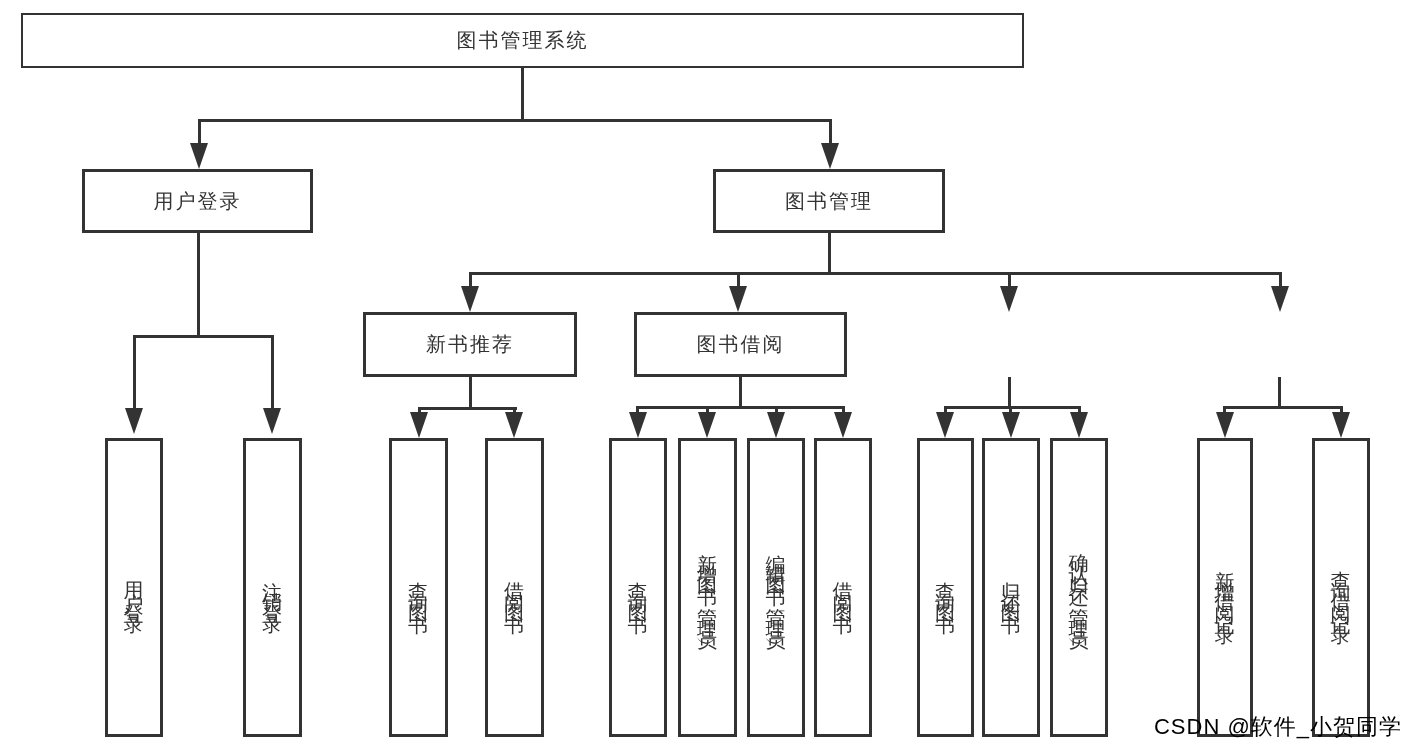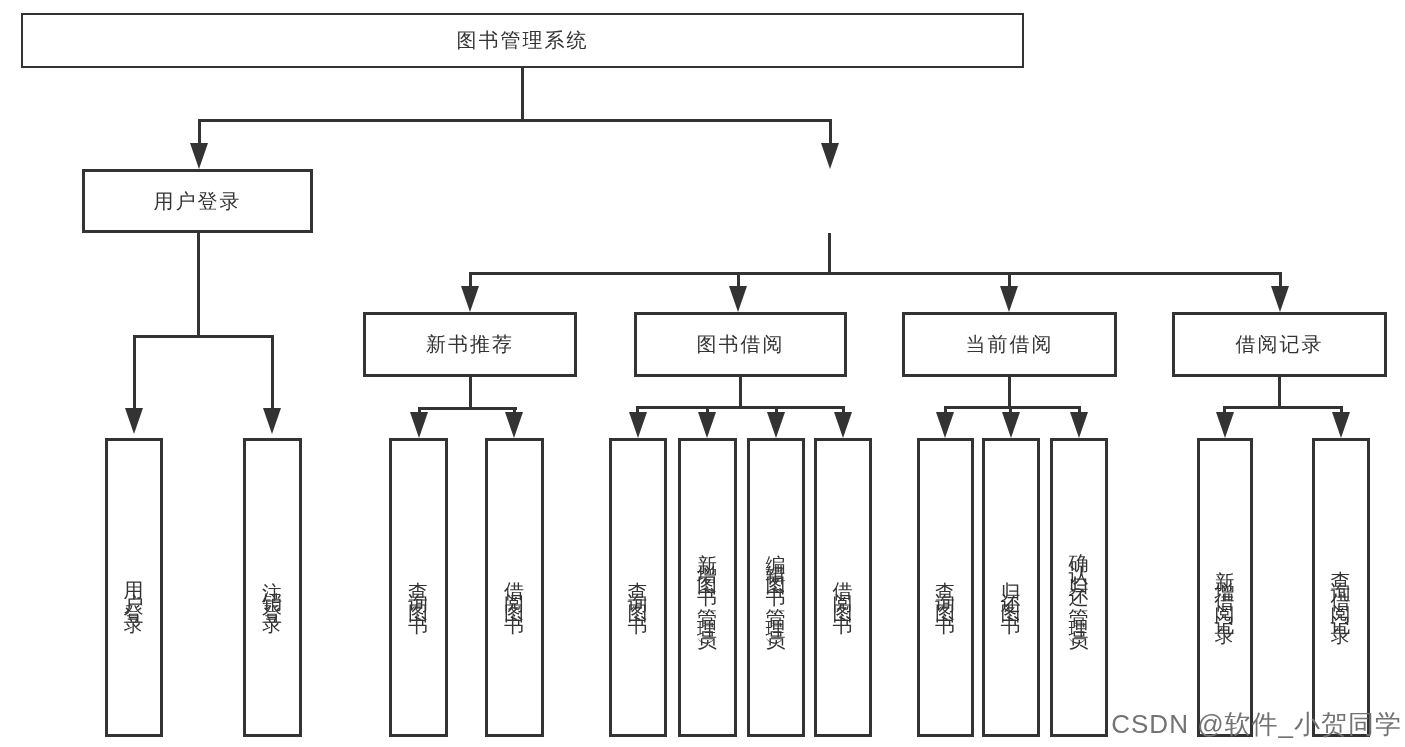--- a/index.html
+++ b/index.html
@@ -42,22 +42,22 @@
     height: 0;
     border-left: 9px solid transparent;
     border-right: 9px solid transparent;
     border-top: 26px solid #333333;
     z-index: 1;
   }
   .watermark {
     position: absolute;
     right: 3px;
     bottom: 5px;
-    font-size: 26px;
-    color: #737373;
+    font-size: 22px;
+    color: #000000;
     letter-spacing: 1px;
     z-index: 3;
     white-space: nowrap;
     margin-left: 32px;
   }
 </style>
 </head>
 <body>
 
 <div id="stage">
@@ -65,20 +65,21 @@
   <div class="box thin" style="left:21px; top:13px; width:1003px; height:55px;">图书管理系统</div>
 
   <div class="line" style="left:521px; top:68px; width:3px; height:53px;"></div>
   <div class="line" style="left:198px; top:119px; width:634px; height:3px;"></div>
   <div class="line" style="left:198px; top:119px; width:3px; height:28px;"></div>
   <div class="arrow-down" style="left:190px; top:143px;"></div>
   <div class="line" style="left:829px; top:119px; width:3px; height:28px;"></div>
   <div class="arrow-down" style="left:821px; top:143px;"></div>
 
   <div class="box" style="left:82px; top:169px; width:231px; height:64px;">用户登录</div>
+  <div class="box" style="left:713px; top:169px; width:232px; height:64px;">图书管理</div>
 
   <div class="line" style="left:197px; top:233px; width:3px; height:104px;"></div>
   <div class="line" style="left:133px; top:335px; width:141px; height:3px;"></div>
   <div class="line" style="left:133px; top:335px; width:3px; height:75px;"></div>
   <div class="arrow-down" style="left:125px; top:408px;"></div>
   <div class="line" style="left:271px; top:335px; width:3px; height:75px;"></div>
   <div class="arrow-down" style="left:263px; top:408px;"></div>
 
   <div class="line" style="left:828px; top:233px; width:3px; height:42px;"></div>
   <div class="line" style="left:469px; top:272px; width:813px; height:3px;"></div>
@@ -86,22 +87,20 @@
   <div class="arrow-down" style="left:461px; top:286px;"></div>
   <div class="line" style="left:737px; top:272px; width:3px; height:16px;"></div>
   <div class="arrow-down" style="left:729px; top:286px;"></div>
   <div class="line" style="left:1008px; top:272px; width:3px; height:16px;"></div>
   <div class="arrow-down" style="left:1000px; top:286px;"></div>
   <div class="line" style="left:1279px; top:272px; width:3px; height:16px;"></div>
   <div class="arrow-down" style="left:1271px; top:286px;"></div>
 
   <div class="box" style="left:634px; top:312px; width:213px; height:65px;">图书借阅</div>
   <div class="box" style="left:363px; top:312px; width:214px; height:65px;">新书推荐</div>
-  <div class="box" style="left:902px; top:312px; width:215px; height:65px;">当前借阅</div>
-  <div class="box" style="left:1172px; top:312px; width:215px; height:65px;">借阅记录</div>
 
   <div class="line" style="left:469px; top:377px; width:3px; height:32px;"></div>
   <div class="line" style="left:418px; top:407px; width:99px; height:3px;"></div>
   <div class="line" style="left:418px; top:407px; width:3px; height:8px;"></div>
   <div class="arrow-down" style="left:410px; top:412px;"></div>
   <div class="line" style="left:513px; top:407px; width:3px; height:8px;"></div>
   <div class="arrow-down" style="left:505px; top:412px;"></div>
 
   <div class="line" style="left:739px; top:377px; width:3px; height:30px;"></div>
   <div class="line" style="left:636px; top:406px; width:209px; height:3px;"></div>

